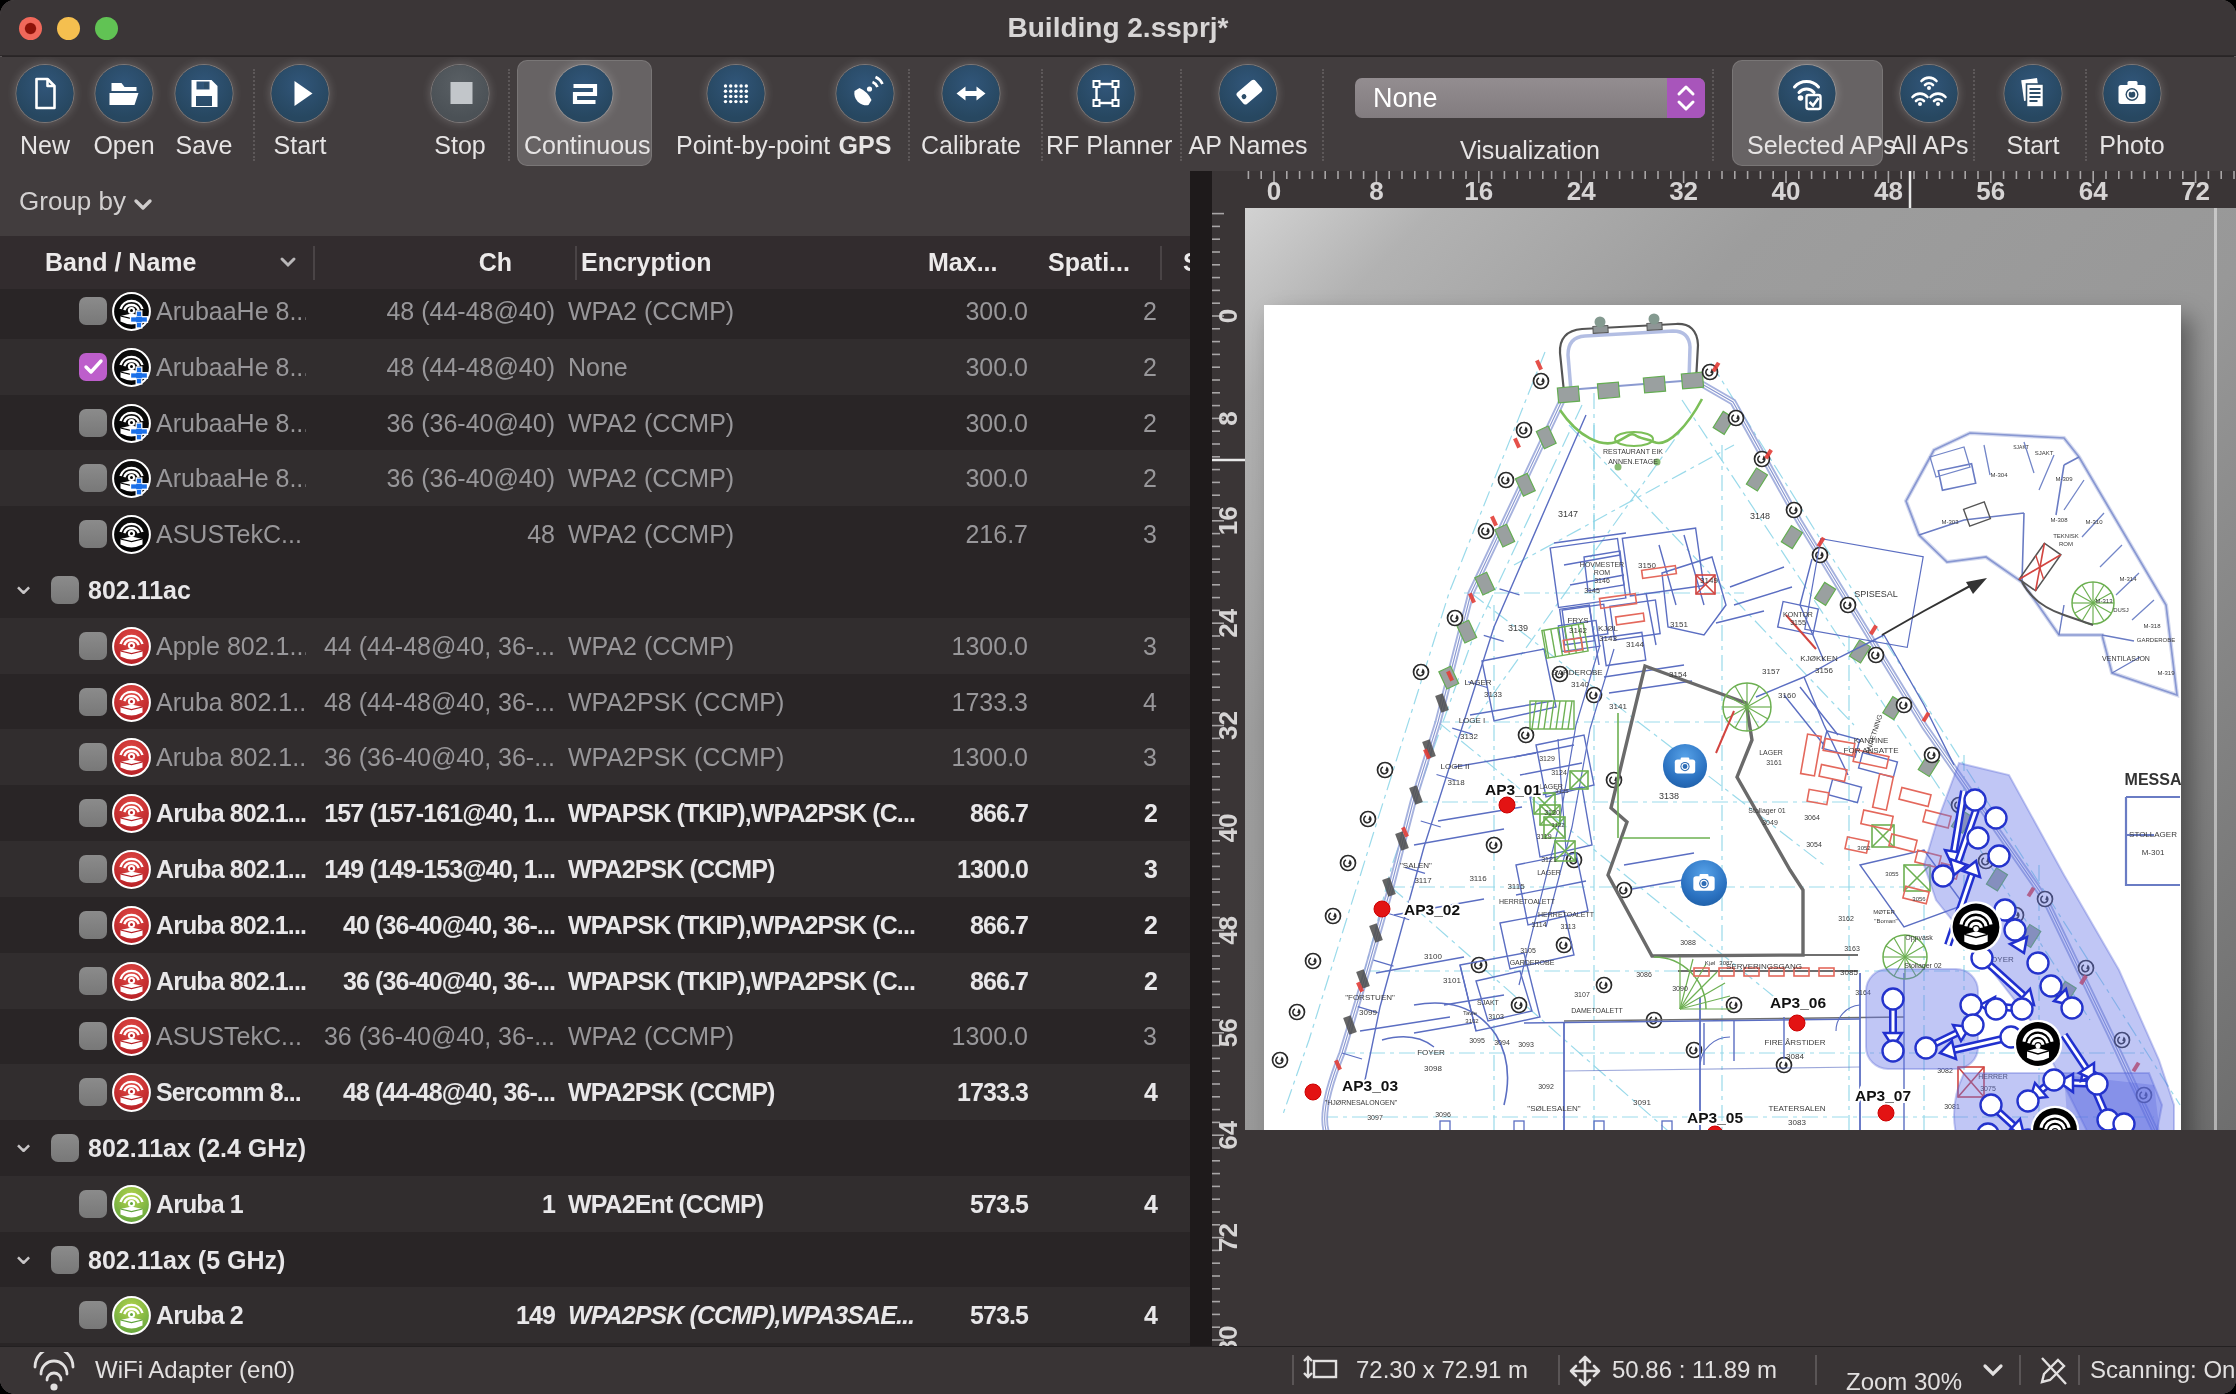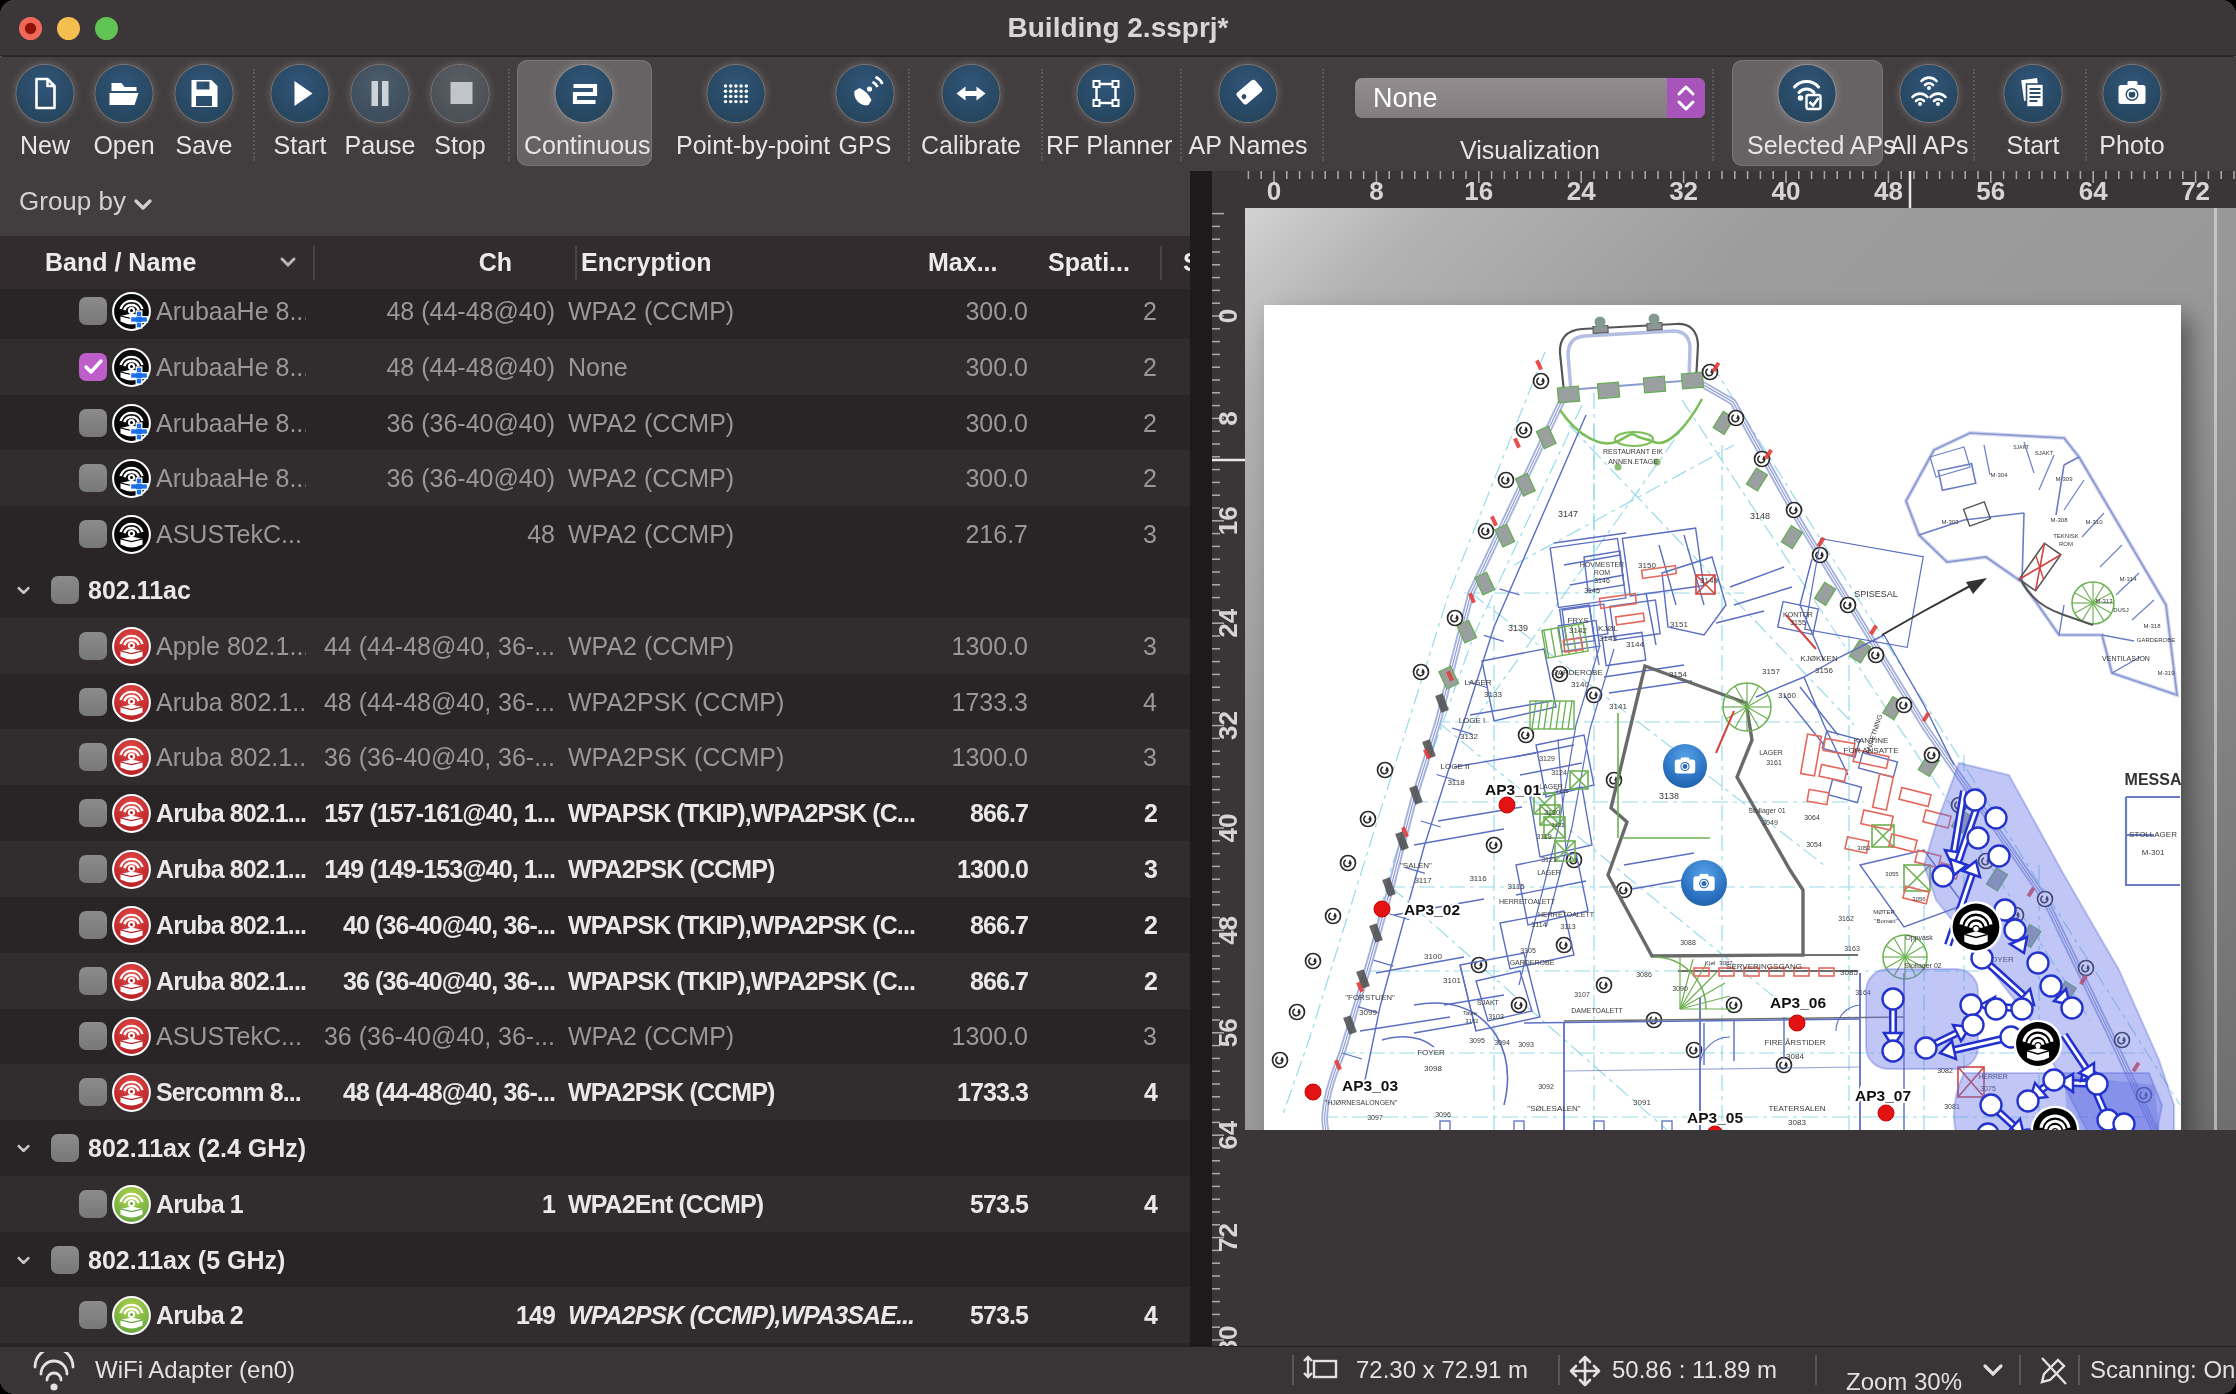--- a/index.html
+++ b/index.html
@@ -83,30 +83,20 @@
         </svg>
         <div class="tlab">Save</div>
       </div>
 <div class="tbtn" style="left:240px;">
         <div class="tcirc" style=""></div>
         <svg class="ticon" viewBox="0 0 57 57">
           <path d="M23 16 L41 28.5 L23 41 Z" fill="#fff"></path>
         </svg>
         <div class="tlab">Start</div>
       </div>
-<div class="tbtn" style="left:320px;">
-        <div class="tcirc" style="background:radial-gradient(circle at 50% 35%,#4e5d6b,#3f4e5c 70%);"></div>
-        <svg class="ticon" viewBox="0 0 57 57">
-          <g fill="#cdd3d8">
-            <rect x="20" y="16" width="6.5" height="25"></rect>
-            <rect x="30.5" y="16" width="6.5" height="25"></rect>
-          </g>
-        </svg>
-        <div class="tlab">Pause</div>
-      </div>
 <div class="tbtn" style="left:400px;">
         <div class="tcirc" style="background:radial-gradient(circle at 50% 35%,#5a6065,#4b5156 70%);"></div>
         <svg class="ticon" viewBox="0 0 57 57">
           <rect x="19" y="17" width="22" height="22" fill="#c2c6ca"></rect>
         </svg>
         <div class="tlab">Stop</div>
       </div>
 <div class="tbtn" style="left:524px;">
         <div class="tcirc" style=""></div>
         <svg class="ticon" viewBox="0 0 57 57">
@@ -133,21 +123,21 @@
           <circle cx="33.6" cy="31.4" r="1.7" fill="#fff"></circle>
           <circle cx="38.8" cy="31.4" r="1.7" fill="#fff"></circle>
           <circle cx="18.0" cy="36.6" r="1.7" fill="#fff"></circle>
           <circle cx="23.2" cy="36.6" r="1.7" fill="#fff"></circle>
           <circle cx="28.4" cy="36.6" r="1.7" fill="#fff"></circle>
           <circle cx="33.6" cy="36.6" r="1.7" fill="#fff"></circle>
           <circle cx="38.8" cy="36.6" r="1.7" fill="#fff"></circle>
         </svg>
         <div class="tlab">Point-by-point</div>
       </div>
-<div class="tbtn" style="left:805px;">
+<div class="tbtn" style="left:805px;font-weight:bold;">
         <div class="tcirc" style=""></div>
         <svg class="ticon" viewBox="0 0 57 57">
           <g fill="#fff">
             <path d="M18 26 a 12 12 0 0 0 14 14 l 3 -5 a 24 24 0 0 0 -12 -12 z"></path>
             <circle cx="33" cy="24" r="2.6"></circle>
           </g>
           <g stroke="#fff" stroke-width="2.6" fill="none">
             <path d="M36 17 a 9 9 0 0 1 5 5"></path>
             <path d="M39 12 a 14 14 0 0 1 7 7"></path>
           </g>

